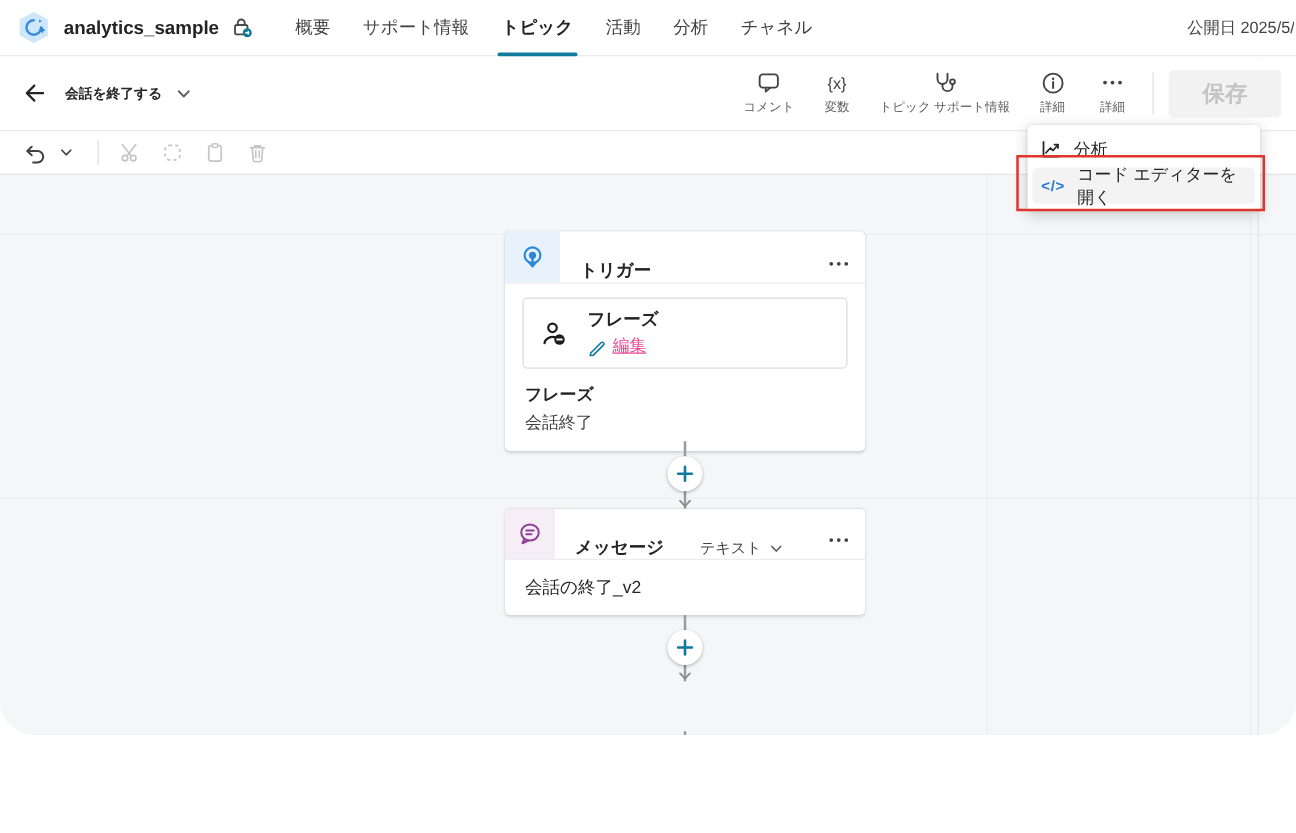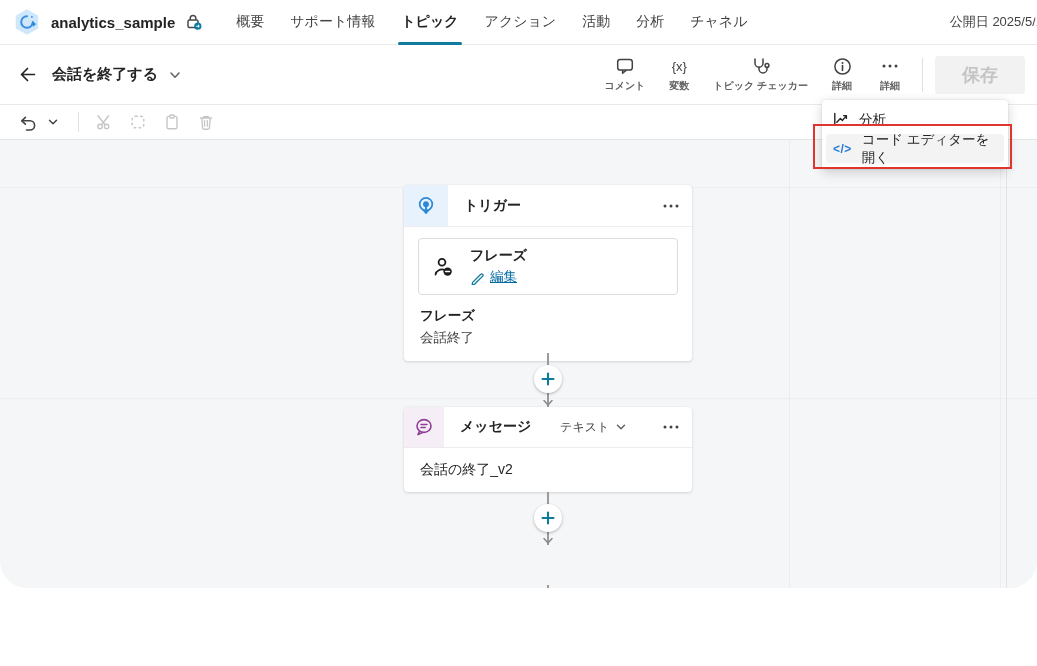--- a/index.html
+++ b/index.html
@@ -20,26 +20,26 @@
   .tab.active::after { content:""; position:absolute; left:10px; right:10px; bottom:0; height:3px;
                        background:#0f7b9d; border-radius:2px; }
   .topbar-spacer { flex:1; }
   .published { font-size:13px; color:#424242; white-space:nowrap; margin-right:-6px; }
 
   
   .topicbar { position:absolute; left:0; top:45px; right:0; height:60px; background:#fff;
               border-bottom:1px solid #e9e9e9; display:flex; align-items:center; padding:0 0 0 10px; z-index:15; }
   .icon-btn { background:none; border:none; cursor:pointer; display:flex; align-items:center; justify-content:center; }
   .back-btn { width:34px; height:34px; border-radius:4px; }
-  .topic-title { font-size:15px; font-weight:bold; margin-left:8px; white-space:nowrap; }
+  .topic-title { font-size:11px; font-weight:bold; margin-left:8px; white-space:nowrap; }
   .title-chevron { margin-left:10px; }
   .tb-actions { display:flex; align-items:flex-end; margin-left:auto; }
   .tb-action { display:flex; flex-direction:column; align-items:center; gap:3px; padding:6px 10px;
                background:none; border:none; cursor:pointer; min-width:48px; }
-  .tb-action .lbl { font-size:10px; color:#616161; white-space:nowrap;font-weight:bold; }
+  .tb-action .lbl { font-size:10px; color:#616161; white-space:nowrap; }
   .tb-action .ic { height:20px; display:flex; align-items:center; justify-content:center; color:#424242; }
   .var-glyph { font-size:13px; color:#424242; letter-spacing:0; }
   .tb-divider { width:1px; height:34px; background:#e0e0e0; margin:0 12px 0 8px; align-self:center; }
   .save-btn { margin-right:12px; padding:7px 27px; font-size:18px; font-weight:bold; color:#c4c4c4;
               background:#f2f2f2; border:none; border-radius:4px; cursor:default; }
 
   
   .canvas-toolbar { position:absolute; left:0; top:105px; right:0; height:35px; background:#fff;
                     border-bottom:1px solid #e4e4e4; display:flex; align-items:center; padding:0 14px; z-index:5; }
   .ct-btn { background:none; border:none; display:flex; align-items:center; justify-content:center;
@@ -54,39 +54,39 @@
   .rail-toggle { position:absolute; left:9px; top:24px; width:18px; height:18px; background:none; border:none; cursor:pointer; }
   .rail-partial { position:absolute; left:27px; top:27px; width:12px; height:12px; color:#242424; font-size:11px; }
 
   
   .canvas { position:absolute; left:0; top:140px; right:0; bottom:0; background:#f5f6f8; overflow:hidden; }
   .gridline-v { position:absolute; top:0; bottom:0; width:1px; background:rgba(0,0,0,0.035); }
   .gridline-h { position:absolute; left:0; right:0; height:1px; background:rgba(0,0,0,0.03); }
 
   .node { position:absolute; left:404px; width:288px; background:#fff; border-radius:4px;
           box-shadow:0 1px 3px rgba(0,0,0,0.14), 0 0 1px rgba(0,0,0,0.10); }
-  .node-header { display:flex; align-items:center; height:42px; }
+  .node-header { display:flex; align-items:flex-end; height:42px; }
   .node-header.h40 { height:40px; }
   .icon-cell { width:44px; height:100%; border-radius:4px 0 0 0; display:flex; align-items:center; justify-content:center; flex:0 0 auto; }
   .icon-cell.solo { border-radius:4px 0 0 4px; }
   .cell-trigger { background:#e8f2fc; }
   .cell-message { background:#f5eef7; width:40px; }
   .cell-end { background:#f0f7e2; width:40px; }
   .node-title { font-size:14px; font-weight:bold; margin-left:16px; white-space:nowrap; }
   .node-more { margin-left:auto; margin-right:6px; width:30px; height:30px; border:none; background:none; cursor:pointer;
                display:flex; align-items:center; justify-content:center; }
   .type-select { display:flex; align-items:center; gap:6px; margin-left:auto; background:none; border:none;
                  cursor:pointer; font-size:12px; color:#424242; }
   .trigger-divider { border-bottom:1px solid #ececec; }
   .node-body { padding-bottom:14px; }
   .phrase-card { margin:11px 14px 0 14px; border:1px solid #dcdcdc; border-radius:4px; padding:8px 12px;
                  display:flex; align-items:center; gap:13px; cursor:pointer; }
   .pc-title { font-size:14px; font-weight:bold; }
   .edit-row { display:flex; align-items:center; gap:5px; margin-top:3px; }
-  .edit-link { font-size:13.5px; color:#0369a1; text-decoration:underline; cursor:pointer; }
+  .edit-link { font-size:13.5px; color:#ec4899; text-decoration:underline; cursor:pointer; }
   .phrase-label { margin:12px 16px 0; font-size:13.5px; font-weight:bold; }
   .phrase-value { margin:4px 16px 0; font-size:13.5px; color:#424242; }
   .msg-body { border-top:1px solid #ececec; padding:13px 16px; font-size:14px; color:#242424; }
 
   .connector { position:absolute; left:534px; width:28px; }
   .connector .line { position:absolute; left:13px; top:0; bottom:0; width:1.5px; background:#9b9b9b; }
   .plus-btn { position:absolute; left:0; width:28px; height:28px; border-radius:50%; background:#fff; border:none;
               box-shadow:0 1px 3px rgba(0,0,0,0.28); cursor:pointer; display:flex; align-items:center; justify-content:center; }
   .arrowhead { position:absolute; left:9px; bottom:1px; }
   .end-ring { position:absolute; left:540px; width:16px; height:16px; border:2.5px solid #545454; border-radius:50%;
@@ -124,21 +124,20 @@
     <svg class="env-icon" viewBox="0 0 18 18">
       <rect x="3" y="7" width="10" height="7.5" rx="1.5" fill="none" stroke="#4a4a4a" stroke-width="1.5"></rect>
       <path d="M5.2 7 V5.4 a2.8 2.8 0 0 1 5.6 0 V7" fill="none" stroke="#4a4a4a" stroke-width="1.5"></path>
       <circle cx="12.8" cy="13.2" r="3.6" fill="#0e7a9e"></circle>
       <path d="M11.2 13.2 h3.2 M13.6 11.8 v2.8" stroke="#fff" stroke-width="1.1"></path>
     </svg>
     <nav class="tabs">
       <div class="tab">概要</div>
       <div class="tab">サポート情報</div>
       <div class="tab active">トピック</div>
-      <div class="tab">アクション</div>
       <div class="tab">活動</div>
       <div class="tab">分析</div>
       <div class="tab">チャネル</div>
     </nav>
     <div class="topbar-spacer"></div>
     <div class="published">公開日 2025/5/1</div>
   </header>
 
   <div class="topicbar">
     <button class="icon-btn back-btn">
@@ -166,21 +165,21 @@
         <span class="lbl">変数</span>
       </button>
       <button class="tb-action">
         <span class="ic">
           <svg width="21" height="20" viewBox="0 0 21 20">
               <path d="M5 3 v4.2 a4 4 0 0 0 8 0 V3" fill="none" stroke="#424242" stroke-width="1.5" stroke-linecap="round"></path>
               <path d="M9 11.3 v1.6 a4 4 0 0 0 8 0 v-1.4" fill="none" stroke="#424242" stroke-width="1.5" stroke-linecap="round"></path>
               <circle cx="17" cy="9.4" r="1.9" fill="none" stroke="#424242" stroke-width="1.5"></circle>
             </svg>
         </span>
-        <span class="lbl">トピック チェッカー</span>
+        <span class="lbl">トピック サポート情報</span>
       </button>
       <button class="tb-action">
         <span class="ic">
           <svg width="19" height="19" viewBox="0 0 19 19">
               <circle cx="9.5" cy="9.5" r="7.6" fill="none" stroke="#424242" stroke-width="1.5"></circle>
               <path d="M9.5 8.6 V13.4" stroke="#424242" stroke-width="1.6" stroke-linecap="round"></path>
               <circle cx="9.5" cy="5.9" r="1" fill="#424242"></circle>
             </svg>
         </span>
         <span class="lbl">詳細</span>

